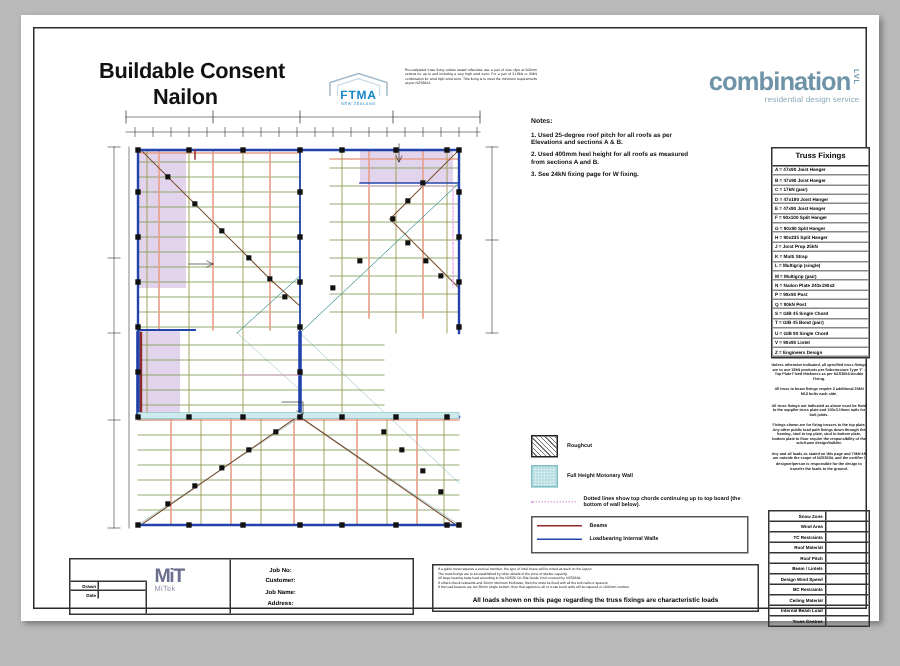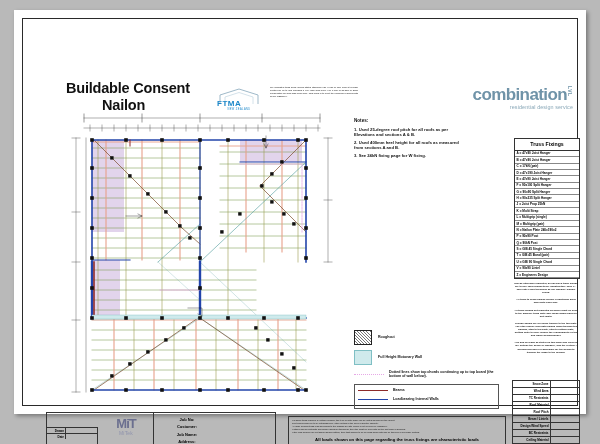--- a/index.html
+++ b/index.html
@@ -1,31 +1,31 @@
 <!DOCTYPE html>
 <html><head>
 <meta charset="utf-8">
 <style>
   html,body{margin:0;padding:0;background:#b9b9b9;}
   body{width:600px;height:444px;overflow:hidden;font-family:"Liberation Sans",sans-serif;}
   #sheet{position:absolute;left:14px;top:10px;width:572px;height:404px;background:#ffffff;
          box-shadow:2px 2px 4px rgba(0,0,0,.35);}
   #inner-border{position:absolute;left:8px;top:8px;right:8px;bottom:8px;border:1px solid #2a2a2a;}
-  .abs{position:absolute;margin-top:40px;}
+  .abs{position:absolute;}
   .nosel{user-select:none;}
 
   
   #title-main{left:52px;top:30px;width:180px;font-size:14.5px;font-weight:bold;color:#111;
               line-height:17px;letter-spacing:-0.2px;}
   #title-line2{padding-left:36px;}
 
   
   #ftma{left:203px;top:38px;width:44px;height:26px;}
   #ftma-house{position:absolute;left:0;top:0;width:44px;height:17px;}
-  #ftma-txt{position:absolute;left:0;top:11px;width:44px;text-align:left;font-size:8px;
+  #ftma-txt{position:absolute;left:0;top:11px;width:44px;text-align:center;font-size:8px;
             font-weight:bold;color:#1b87c9;letter-spacing:.5px;}
   #ftma-sub{position:absolute;left:0;top:20px;width:44px;text-align:center;font-size:2.6px;
             color:#1b87c9;letter-spacing:.4px;}
 
   
   #top-disclaimer{left:256px;top:36px;width:88px;font-size:2.3px;line-height:2.9px;color:#111;
                   text-align:justify;}
 
   
   #fb{left:447px;top:36px;width:112px;text-align:right;}
@@ -75,21 +75,21 @@
           border-right:.7px solid #333;}
   .sp-val{flex:1;}
 
   
   #tb{left:32px;top:362px;width:228px;height:36px;border:.7px solid #333;}
   #tb-drawn{position:absolute;left:0;top:14px;width:50px;}
   .tb-mini{display:flex;border-top:.7px solid #333;}
   .tb-mini .l{flex:0 0 16px;font-size:3px;font-weight:bold;text-align:right;padding:.5px 1px;
               border-right:.7px solid #333;}
   .tb-mini .v{flex:1;}
-  #mitek{position:absolute;left:56px;top:4px;width:46px;text-align:center;}
+  #mitek{position:absolute;left:56px;top:4px;width:46px;text-align:left;}
   #mitek-m{font-size:13px;font-weight:bold;color:#6b6f8f;letter-spacing:-1px;line-height:13px;}
   #mitek-s{font-size:5px;color:#8f93ad;letter-spacing:.2px;}
   #tb-fields{position:absolute;left:110px;top:3px;width:60px;}
   .tbf{font-size:4px;font-weight:bold;text-align:center;line-height:7.4px;}
   #tb-vline{position:absolute;left:106px;top:0;width:0;height:36px;border-left:.7px solid #333;}
   #tb-vline2{position:absolute;left:50px;top:14px;width:0;height:22px;border-left:.7px solid #333;}
 
   
   #bot{left:274px;top:366px;width:218px;height:32px;border:.7px solid #333;padding:2px 3px;
        box-sizing:border-box;}

